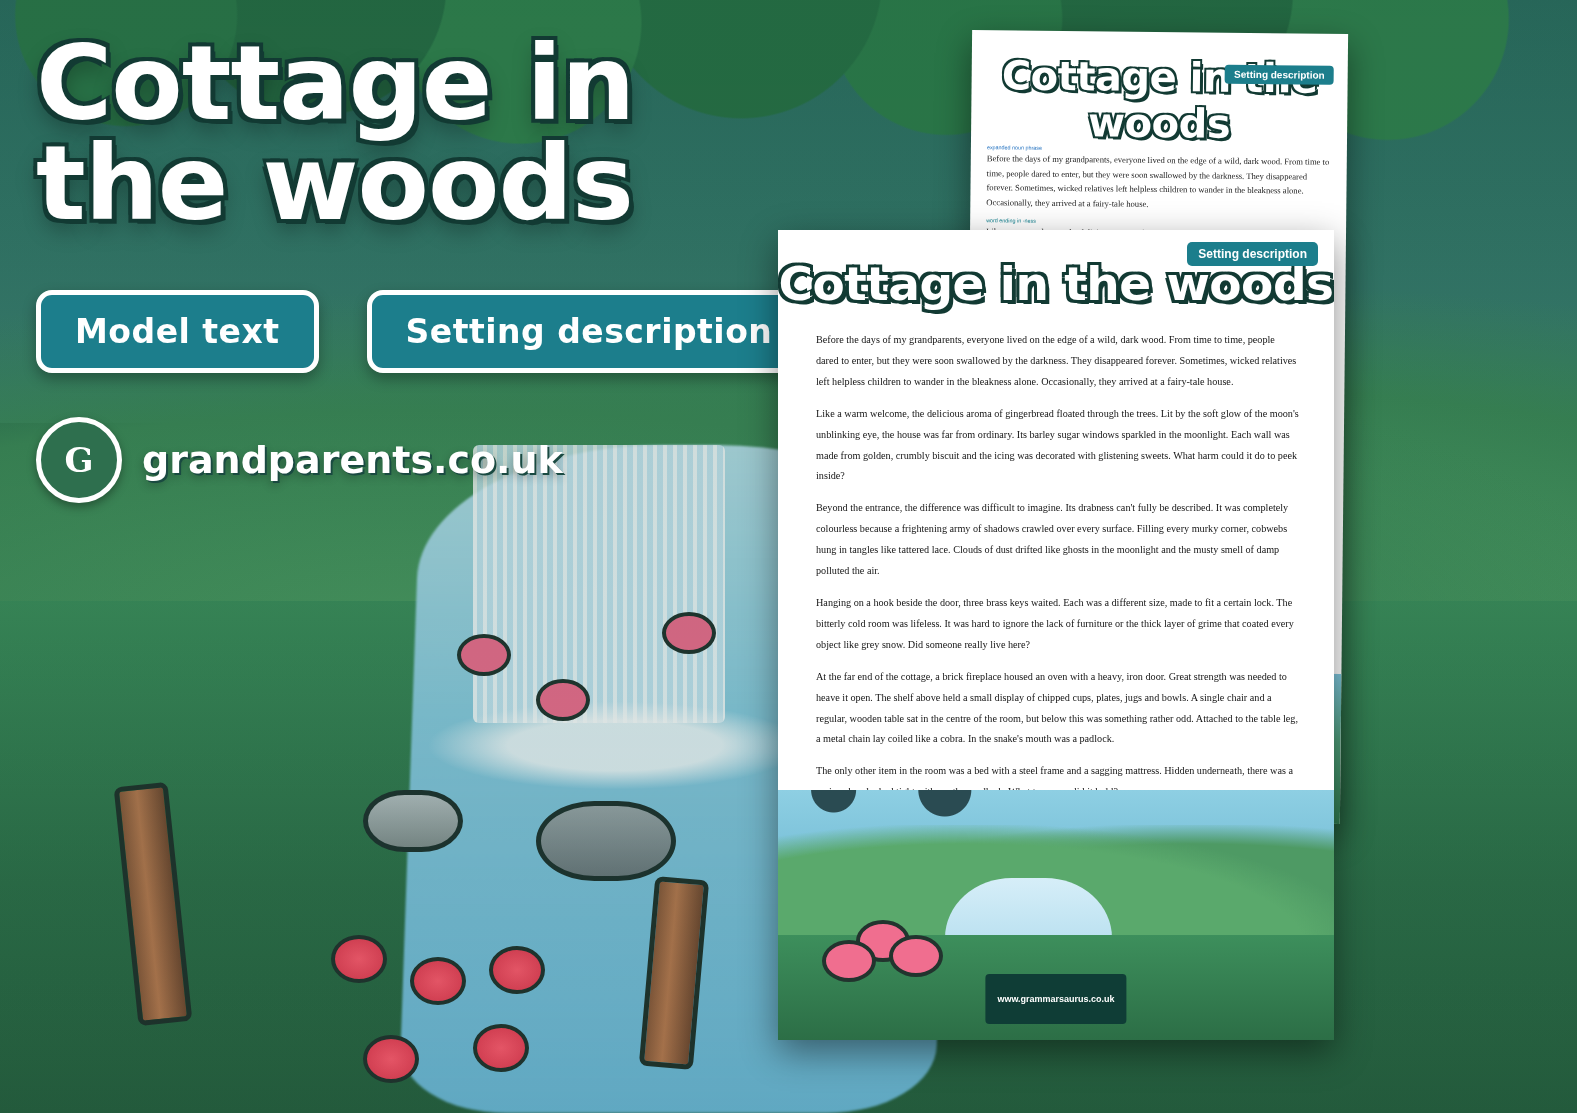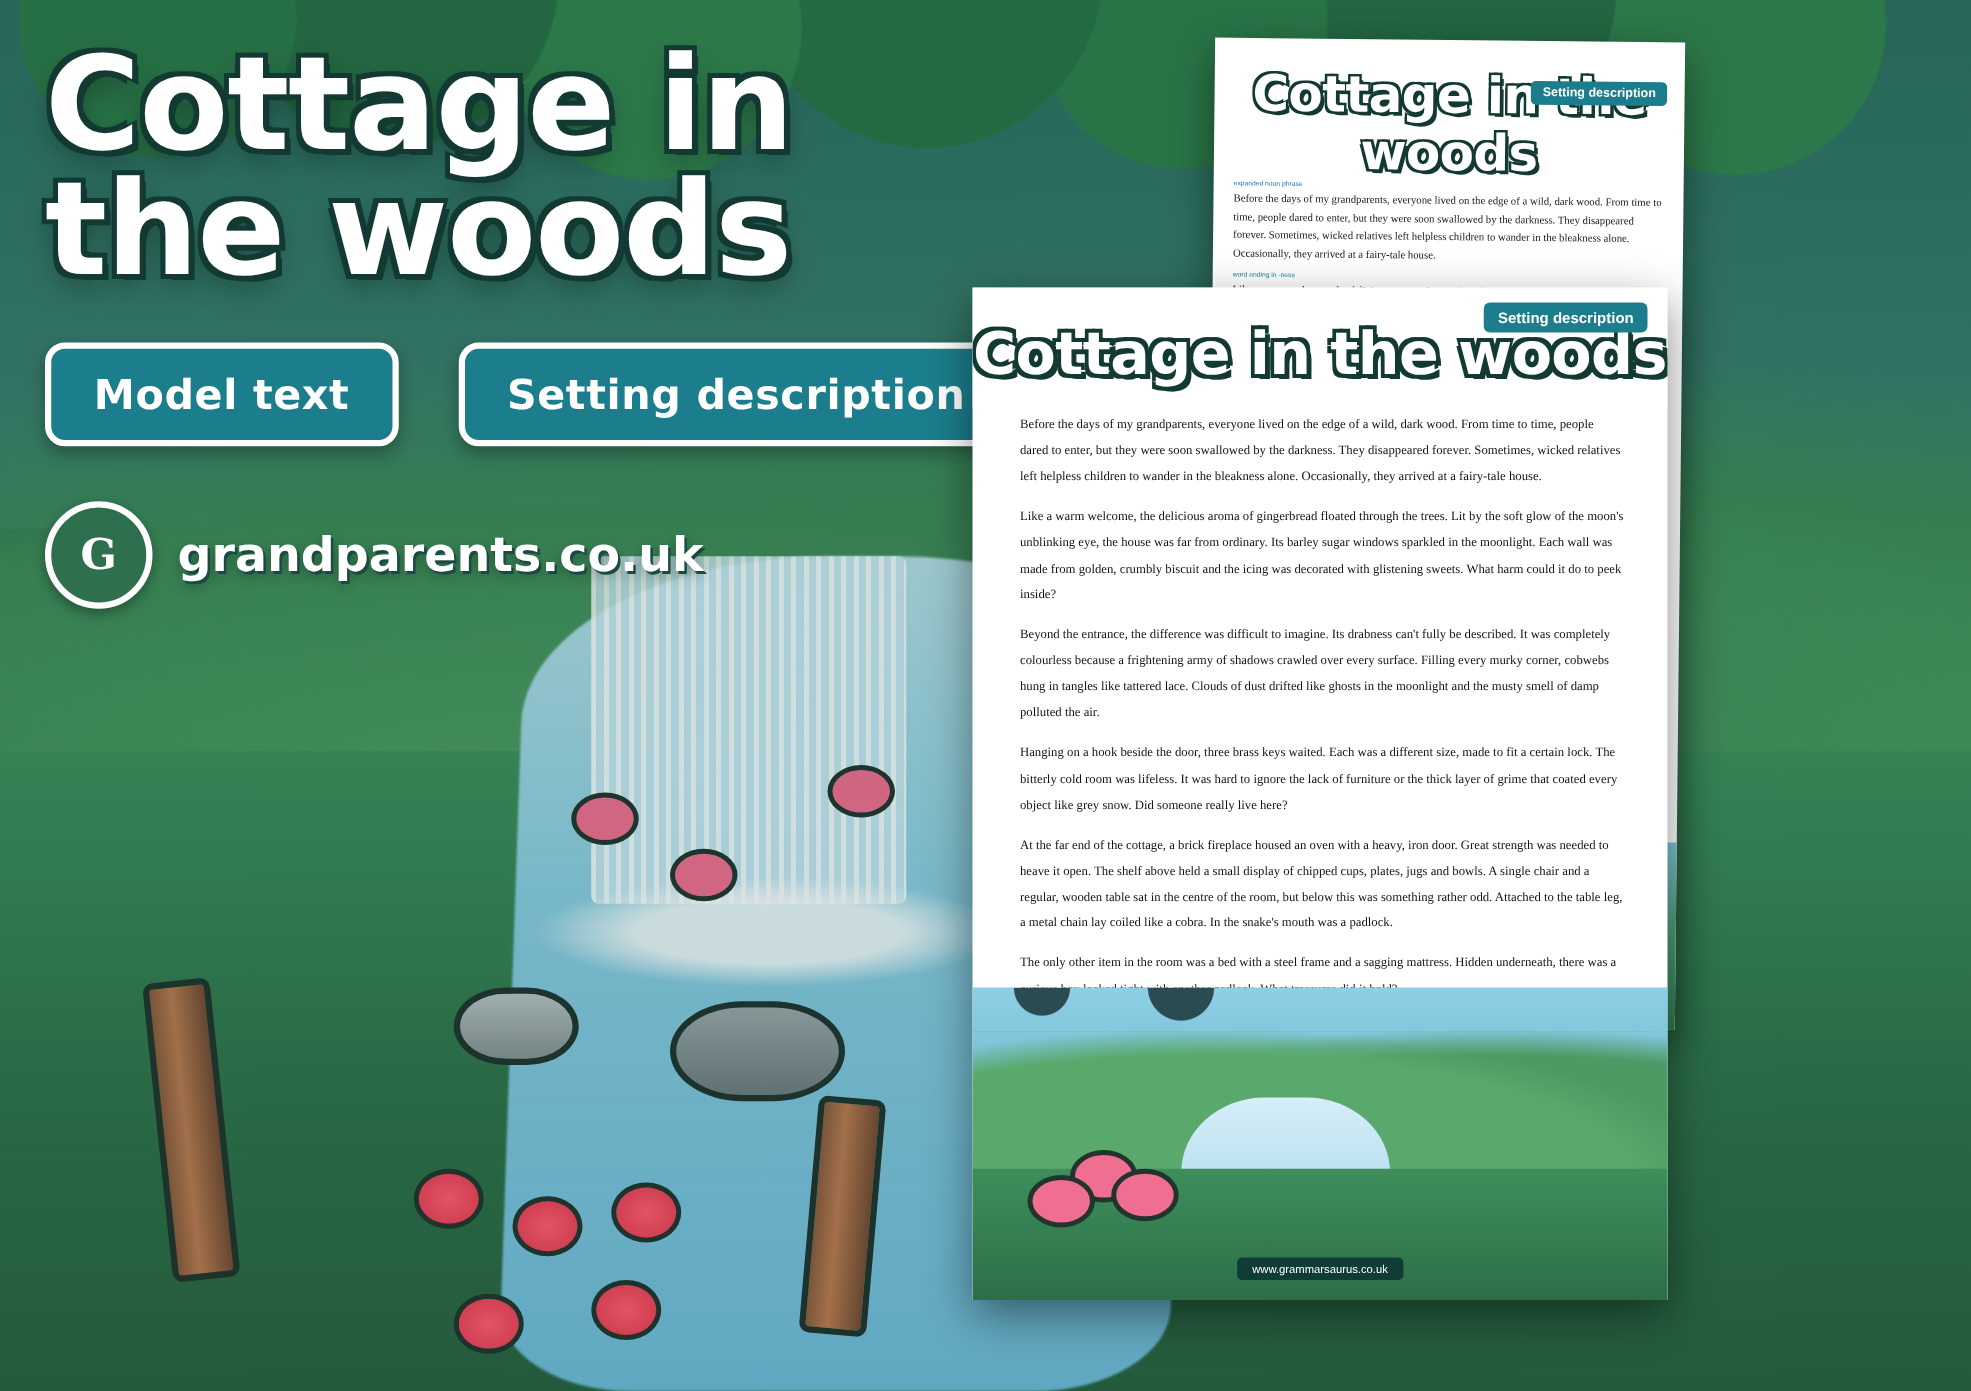--- a/index.html
+++ b/index.html
@@ -52,21 +52,21 @@
 
   
   .title-wrap{position:absolute;left:36px;top:34px;width:720px;}
   .main-title{
     font-family:"DejaVu Sans", sans-serif;
     font-weight:bold;font-size:104px;line-height:.96;color:#ffffff;letter-spacing:-1px;
     text-shadow:
        5px 5px 0 #123a33, -4px -4px 0 #123a33, 4px -4px 0 #123a33, -4px 4px 0 #123a33,
        0 10px 22px rgba(0,0,0,.35);
   }
-  .pill-row{display:flex;gap:48px;margin-top:40px;}
+  .pill-row{display:flex;gap:48px;margin-top:56px;}
   .pill{
     background:#1c7e8c;border:5px solid #ffffff;border-radius:16px;
     color:#ffffff;font-size:33px;font-weight:bold;padding:17px 34px;
     box-shadow:0 6px 14px rgba(0,0,0,.3);
     font-family:"DejaVu Sans", sans-serif;letter-spacing:.5px;white-space:nowrap;
   }
   .brand{display:flex;align-items:center;gap:20px;margin-top:44px;}
   .logo{
     width:76px;height:76px;border-radius:50%;background:#2e6f4e;
     border:5px solid #ffffff;box-shadow:0 4px 10px rgba(0,0,0,.35);
@@ -136,22 +136,23 @@
   .sheet-front .pic .water{position:absolute;left:30%;top:35%;width:30%;height:60%;
     background:linear-gradient(#d6eef8,#95cfe6);border-radius:40% 40% 14% 14%;}
   .sheet-front .pic .cave{position:absolute;left:0;top:0;width:100%;height:42px;
     background:#2a4b52;
     -webkit-mask-image:radial-gradient(circle at 10% 0,#000 22px,transparent 23px),
       radial-gradient(circle at 30% 0,#000 26px,transparent 27px);}
   .sheet-front .pic .grass{position:absolute;left:0;bottom:0;width:100%;height:42%;
     background:linear-gradient(#3d8f5c,#2c6e46);}
   .footer-url{
     position:absolute;left:50%;transform:translateX(-50%);bottom:16px;
-    background:#0f3d36;color:#fff;font-size:9px;padding:4px 12px;border-radius:4px;
+    background:#0f3d36;color:#fff;font-size:9px;padding:20px 12px;border-radius:4px;
     font-family:"Liberation Sans",sans-serif;
+    font-weight:bold;
   }
 </style>
 </head>
 <body>
 
 <div class="bg">
   <div class="sky"></div>
   <div class="canopy"></div>
   <div class="hills"></div>
   <div class="ground"></div>

